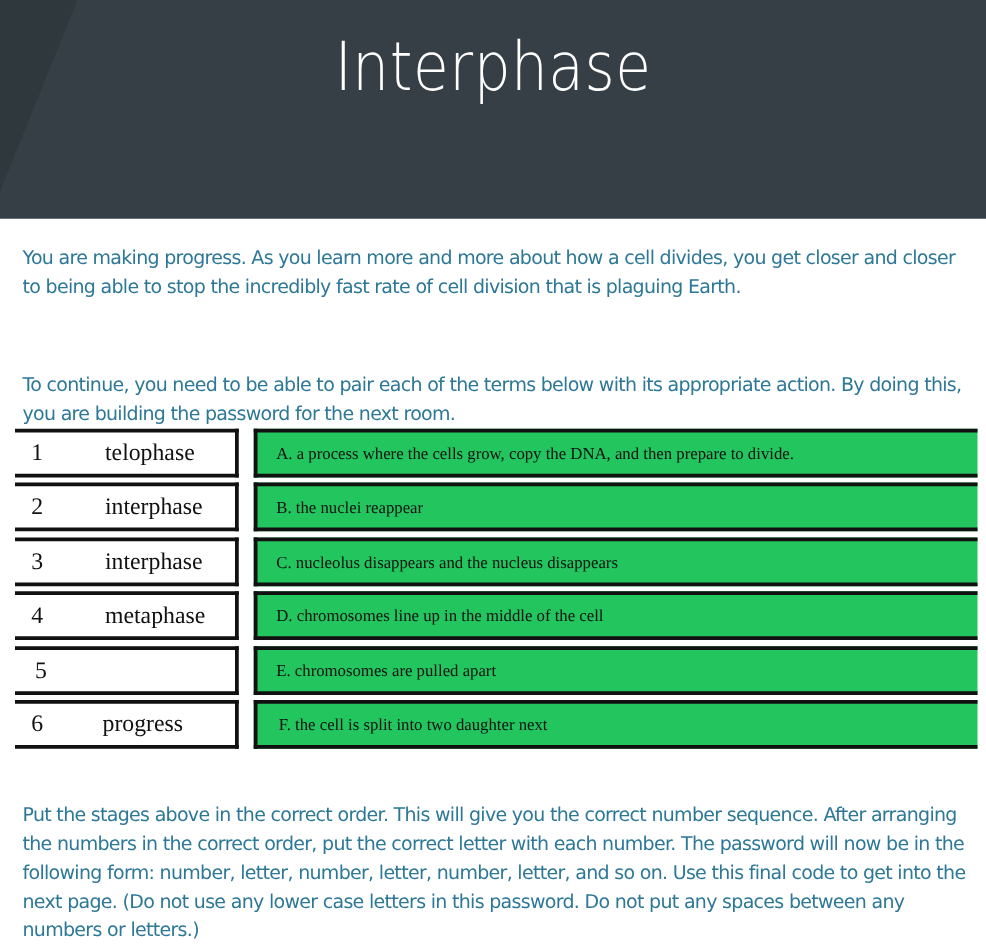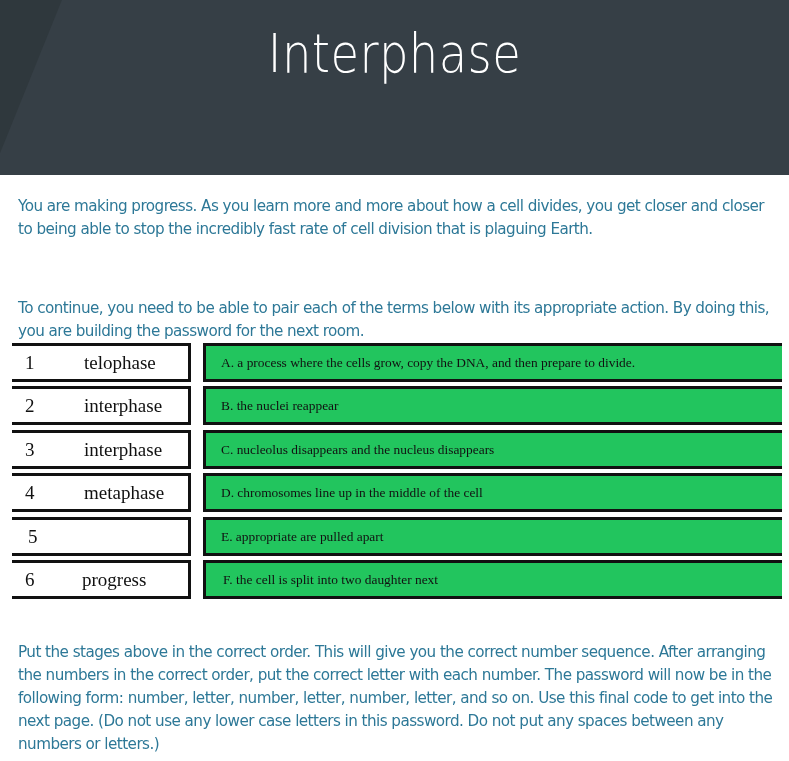--- a/index.html
+++ b/index.html
@@ -125,21 +125,21 @@
       <span class="def">D.  chromosomes line up in the middle of the cell</span>
     </div>
   </div>
 
   <div class="row" style="top:517px;">
     <div class="term-box">
       <span class="num" style="left:16px;">5</span>
       <span class="term" style="left:70px;margin-top:33px;">prophase</span>
     </div>
     <div class="def-box">
-      <span class="def">E.  appropriate are pulled apart</span>
+      <span class="def">E.  chromosomes are pulled apart</span>
     </div>
   </div>
 
   <div class="row" style="top:560px;">
     <div class="term-box">
       <span class="num">6</span>
       <span class="term" style="left:70px;">progress</span>
     </div>
     <div class="def-box">
       <span class="def tight">F. the cell is split into two daughter next</span>

